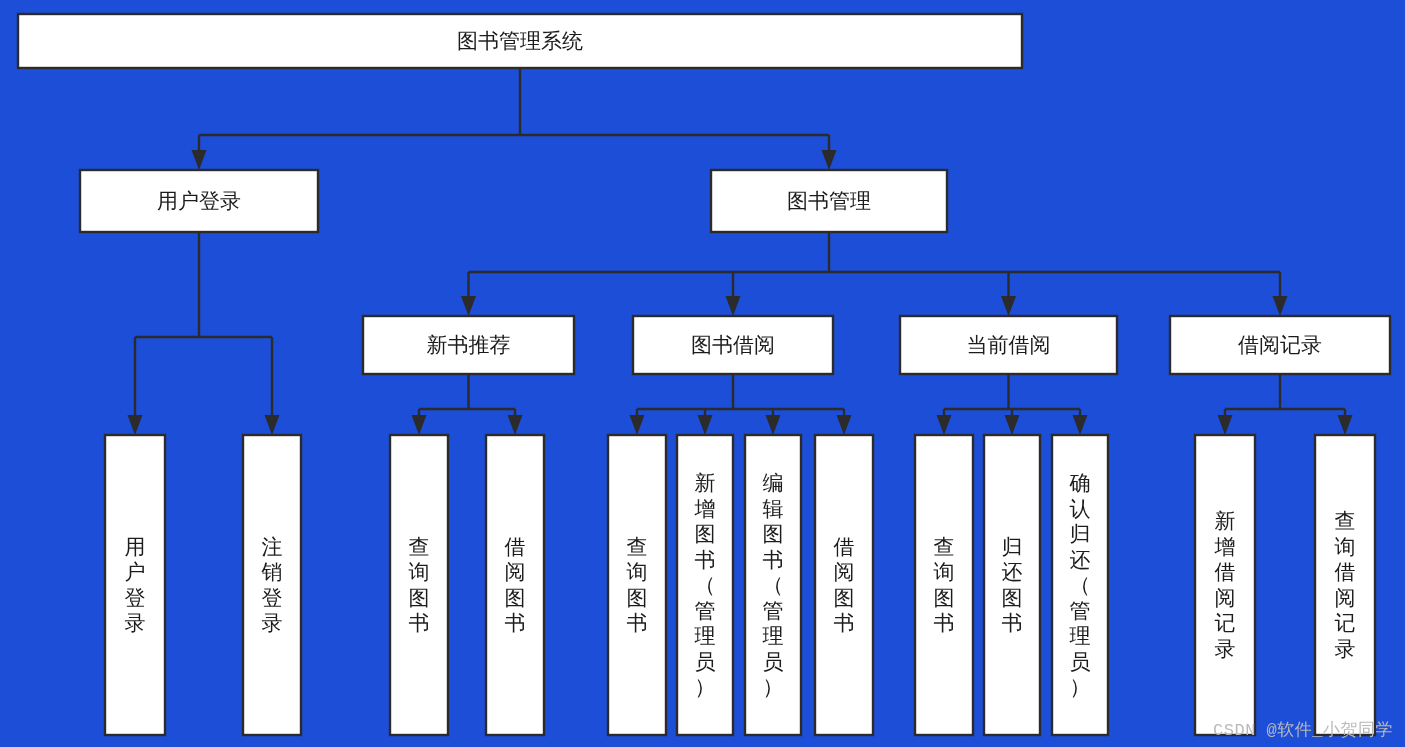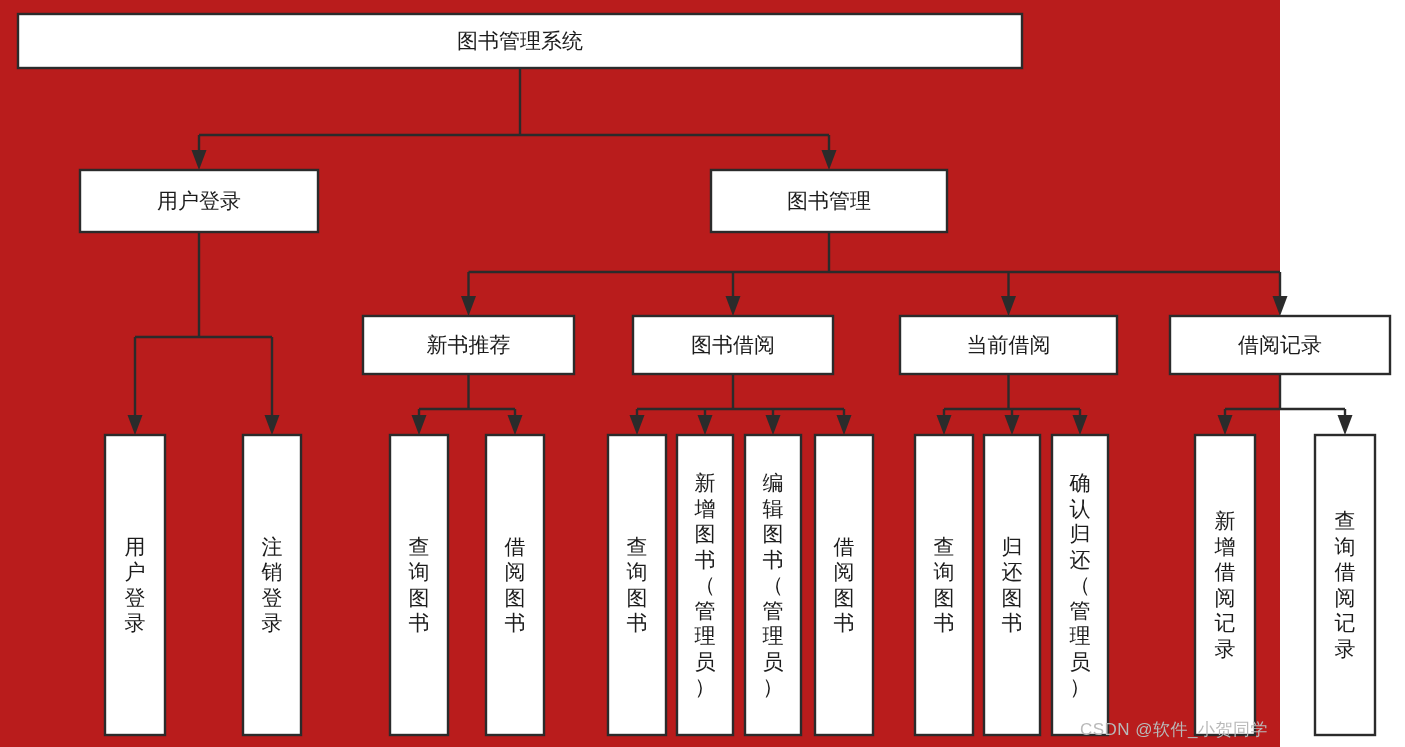--- a/index.html
+++ b/index.html
@@ -9,23 +9,23 @@
   }
   body {
     width: 1405px;
     height: 747px;
     font-family: "Liberation Sans", "DejaVu Sans", sans-serif;
     overflow: hidden;
     position: relative;
   }
   #diagram-root {
     position: relative;
-    width: 1280px;
+    width: 1405px;
     height: 747px;
-    background: #b91c1c;
+    background: #1d4ed8;
   }
   svg#tree-svg {
     position: absolute;
     left: 0;
     top: 0;
     width: 1405px;
     height: 747px;
     display: block;
   }
   .node-box {
@@ -52,21 +52,21 @@
     fill: none;
   }
   .arrow-head {
     fill: #2b2b2b;
     stroke: none;
   }
   .watermark-text {
     position: absolute;
     right: 12px;
     bottom: 6px;
-    font-family: Liberation Sans, sans-serif;
+    font-family: Liberation Mono, monospace;
     font-size: 17px;
     color: #b9b9b9;
     white-space: nowrap;
     letter-spacing: 0.5px;
     user-select: none;
   }
 </style>
 </head>
 <body>
 

